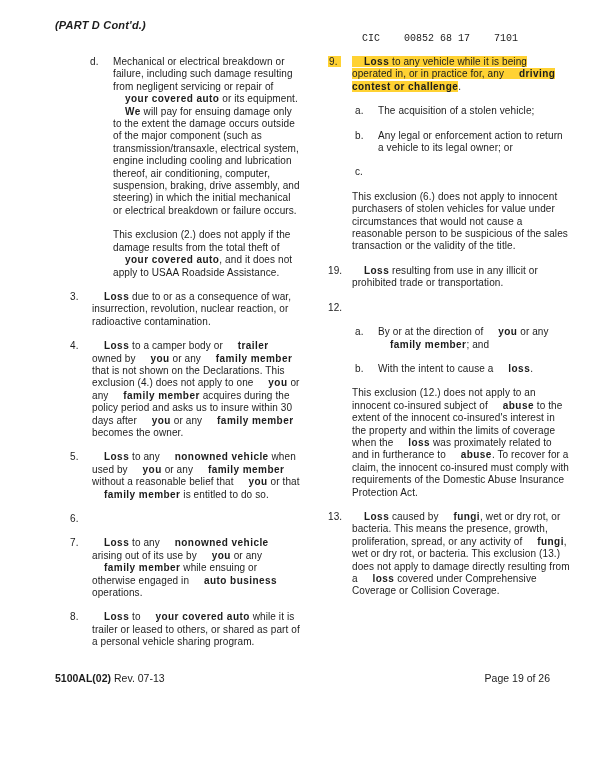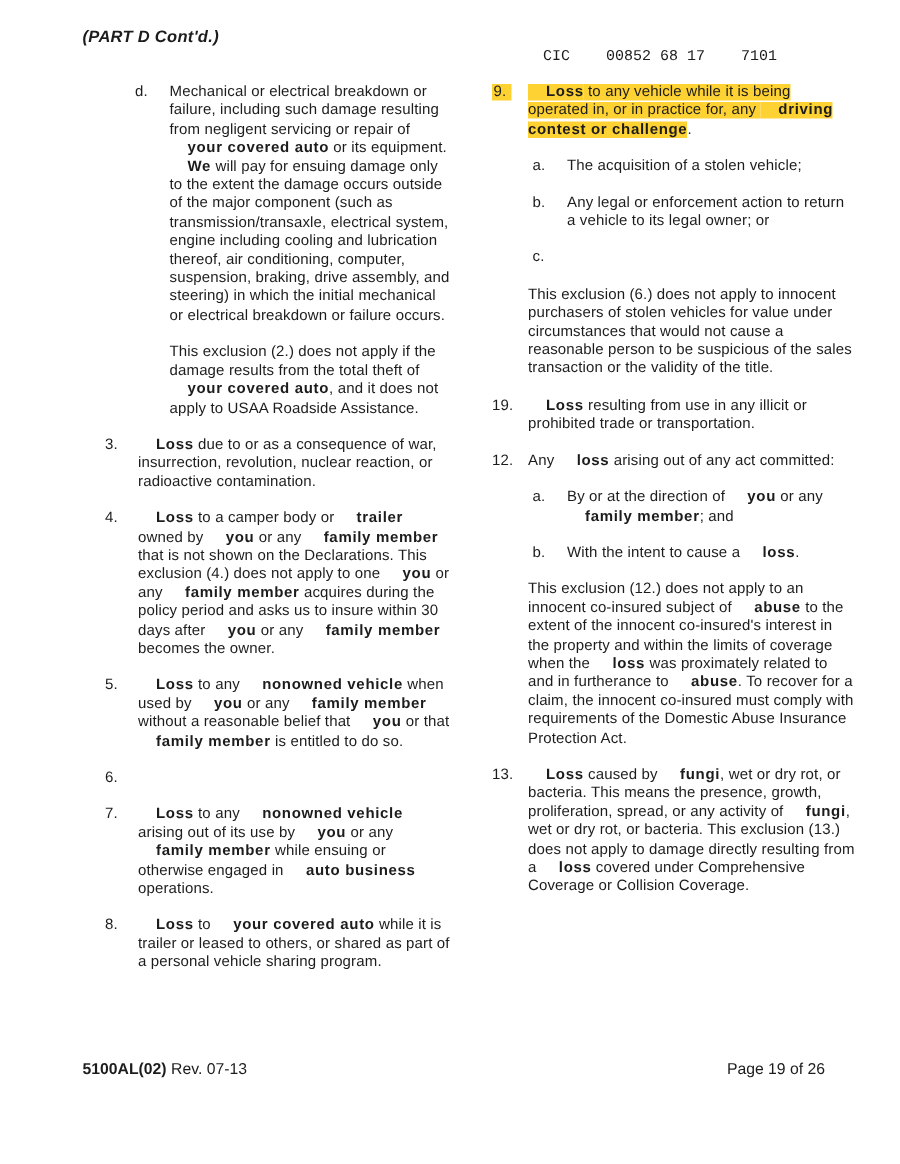--- a/index.html
+++ b/index.html
@@ -51,21 +51,21 @@
   .col-right .ind1 .marker { margin-left: 8px;  width: 24px; }
   .col-right .ind2 .marker { margin-left: 35px; width: 23px; }
   .ind1, .ind2 { width: 100%; display: flex; }
   .text { flex: 1; }
   .b { font-weight: bold; letter-spacing: 0.45px; padding-left: 12px; }
   .hl { background: var(--hl, #ffd233); }
   .marker .mk.hl { padding: 0 3px 0 1px; }
   
   .footer {
     position: absolute;
-    top: 707px;
+    top: 672px;
     left: 55px;
     right: 50px;
     display: flex;
     justify-content: space-between;
     font-size: 10.5px;
   }
   .footer .fb { font-weight: bold; }
   .footer .fr { margin-left: 3px; }
 </style>
 </head>
@@ -132,21 +132,20 @@
         <div class="block ind1">
           <span class="marker"></span>
           <div class="text"><span>This exclusion (6.) does not apply to innocent purchasers of stolen vehicles for value under circumstances that would not cause a reasonable person to be suspicious of the sales transaction or the validity of the title.</span></div>
         </div>
         <div class="block ind1">
           <span class="marker"><span class="mk">19.</span></span>
           <div class="text"><span class="b">Loss</span><span> resulting from use in any illicit or prohibited trade or transportation.</span></div>
         </div>
         <div class="block ind1">
           <span class="marker"><span class="mk">12.</span></span>
-          <div class="text"><span>Any </span><span class="b">loss</span><span> arising out of any act committed:</span></div>
         </div>
         <div class="block ind2">
           <span class="marker"><span class="mk">a.</span></span>
           <div class="text"><span>By or at the direction of </span><span class="b">you</span><span> or any </span><span class="b">family member</span><span>; and</span></div>
         </div>
         <div class="block ind2">
           <span class="marker"><span class="mk">b.</span></span>
           <div class="text"><span>With the intent to cause a </span><span class="b">loss</span><span>.</span></div>
         </div>
         <div class="block ind1">

